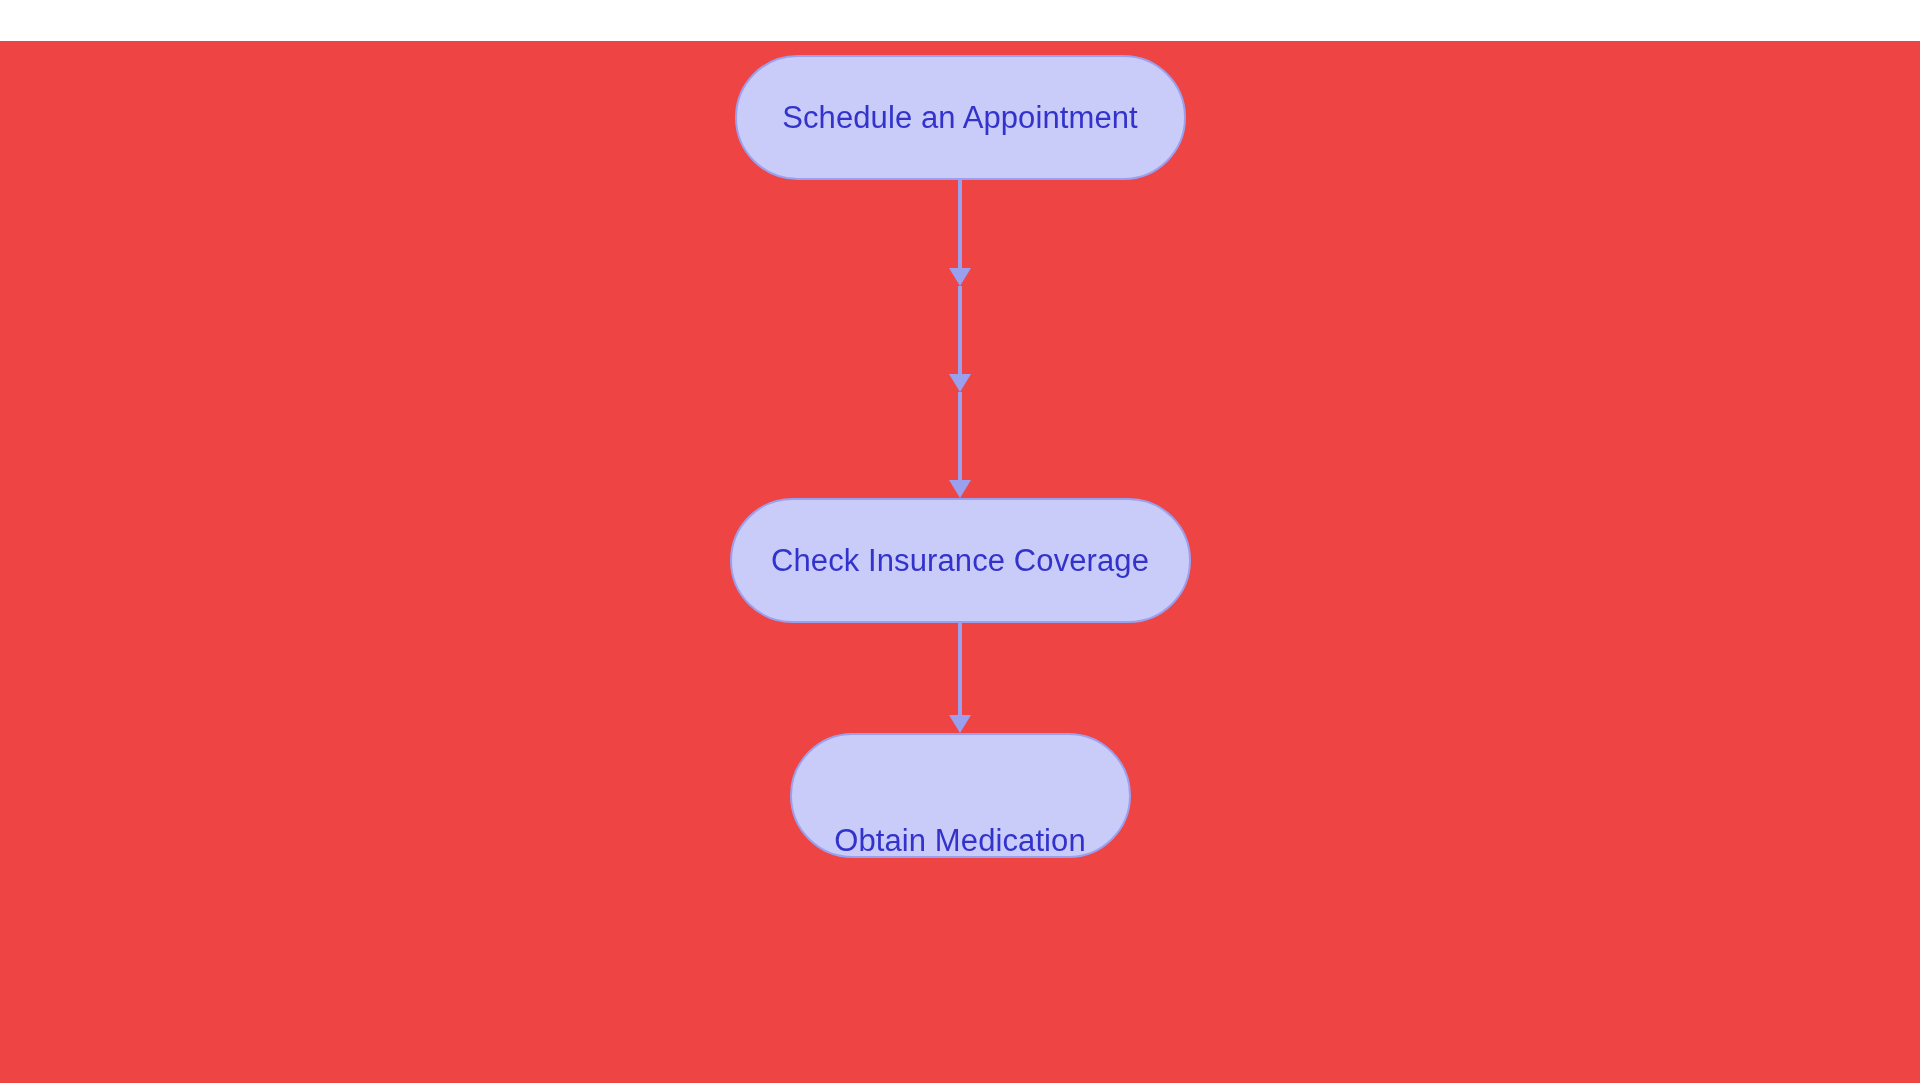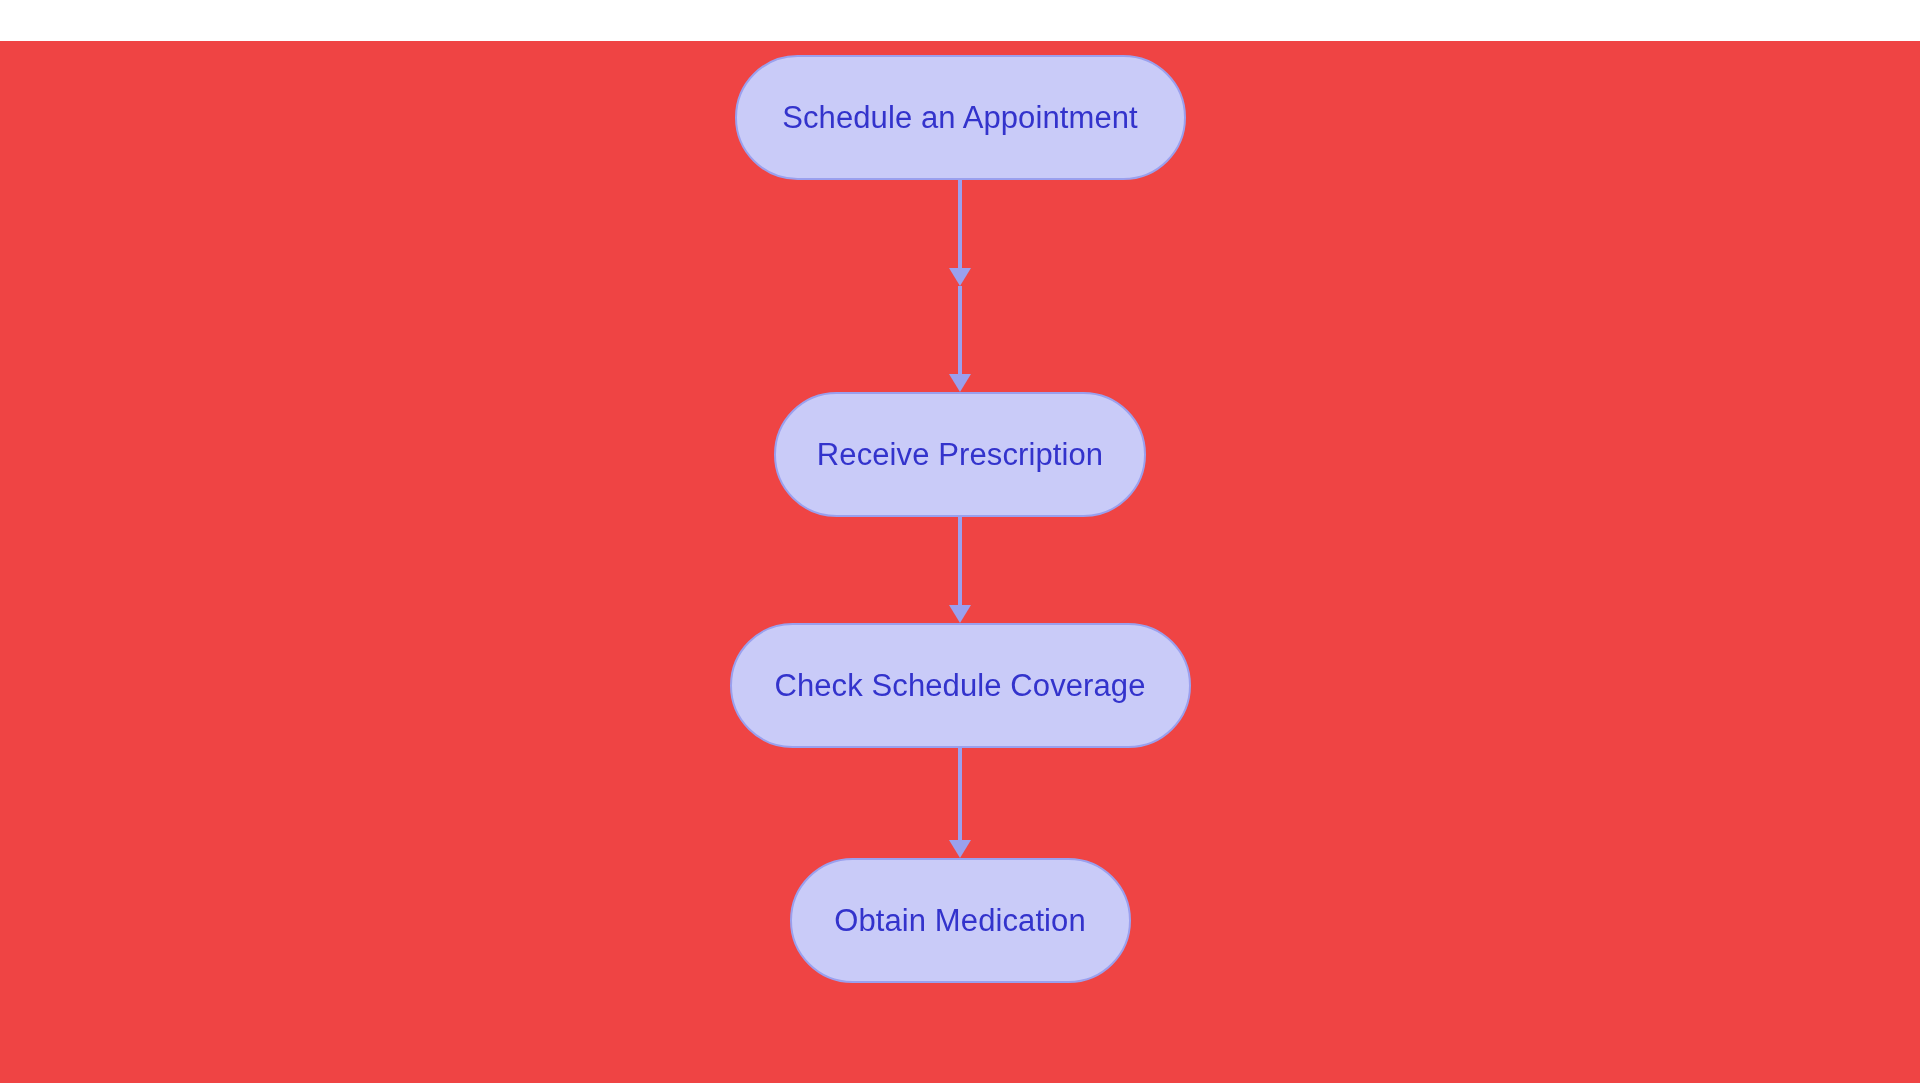--- a/index.html
+++ b/index.html
@@ -56,21 +56,21 @@
     letter-spacing: 0.1px;
     white-space: nowrap;
     line-height: 1;
   }
 
   
   .flow-node.w-451 { width: 451px; }
   .flow-node.w-318 { width: 318px; }
   .flow-node.w-372 { width: 372px; }
   .flow-node.w-461 { width: 461px; }
-  .flow-node.w-341 { width: 341px; }
+  .flow-node.w-341 { width: 341px; align-items: flex-end; }
 
   
   .flow-connector {
     position: relative;
     width: 24px;
     flex: 0 0 auto;
     display: block;
   }
   .flow-connector.h-106 { height: 106px; }
   .flow-connector.h-110 { height: 110px; }
@@ -114,33 +114,30 @@
     </div>
 
 
     <div class="flow-connector h-106">
       <svg viewBox="0 0 24 106" preserveAspectRatio="none">
         <path class="connector-line" d="M12 0 L12 88"></path>
         <polygon class="connector-head" points="1,88 23,88 12,106"></polygon>
       </svg>
     </div>
 
-    <div class="flow-node w-372">
-      <span class="flow-node-label">Receive Prescription</span>
-    </div>
 
     <div class="flow-connector h-106">
       <svg viewBox="0 0 24 106" preserveAspectRatio="none">
         <path class="connector-line" d="M12 0 L12 88"></path>
         <polygon class="connector-head" points="1,88 23,88 12,106"></polygon>
       </svg>
     </div>
 
     <div class="flow-node w-461">
-      <span class="flow-node-label">Check Schedule Coverage</span>
+      <span class="flow-node-label">Check Insurance Coverage</span>
     </div>
 
     <div class="flow-connector h-110">
       <svg viewBox="0 0 24 110" preserveAspectRatio="none">
         <path class="connector-line" d="M12 0 L12 92"></path>
         <polygon class="connector-head" points="1,92 23,92 12,110"></polygon>
       </svg>
     </div>
 
     <div class="flow-node w-341">

